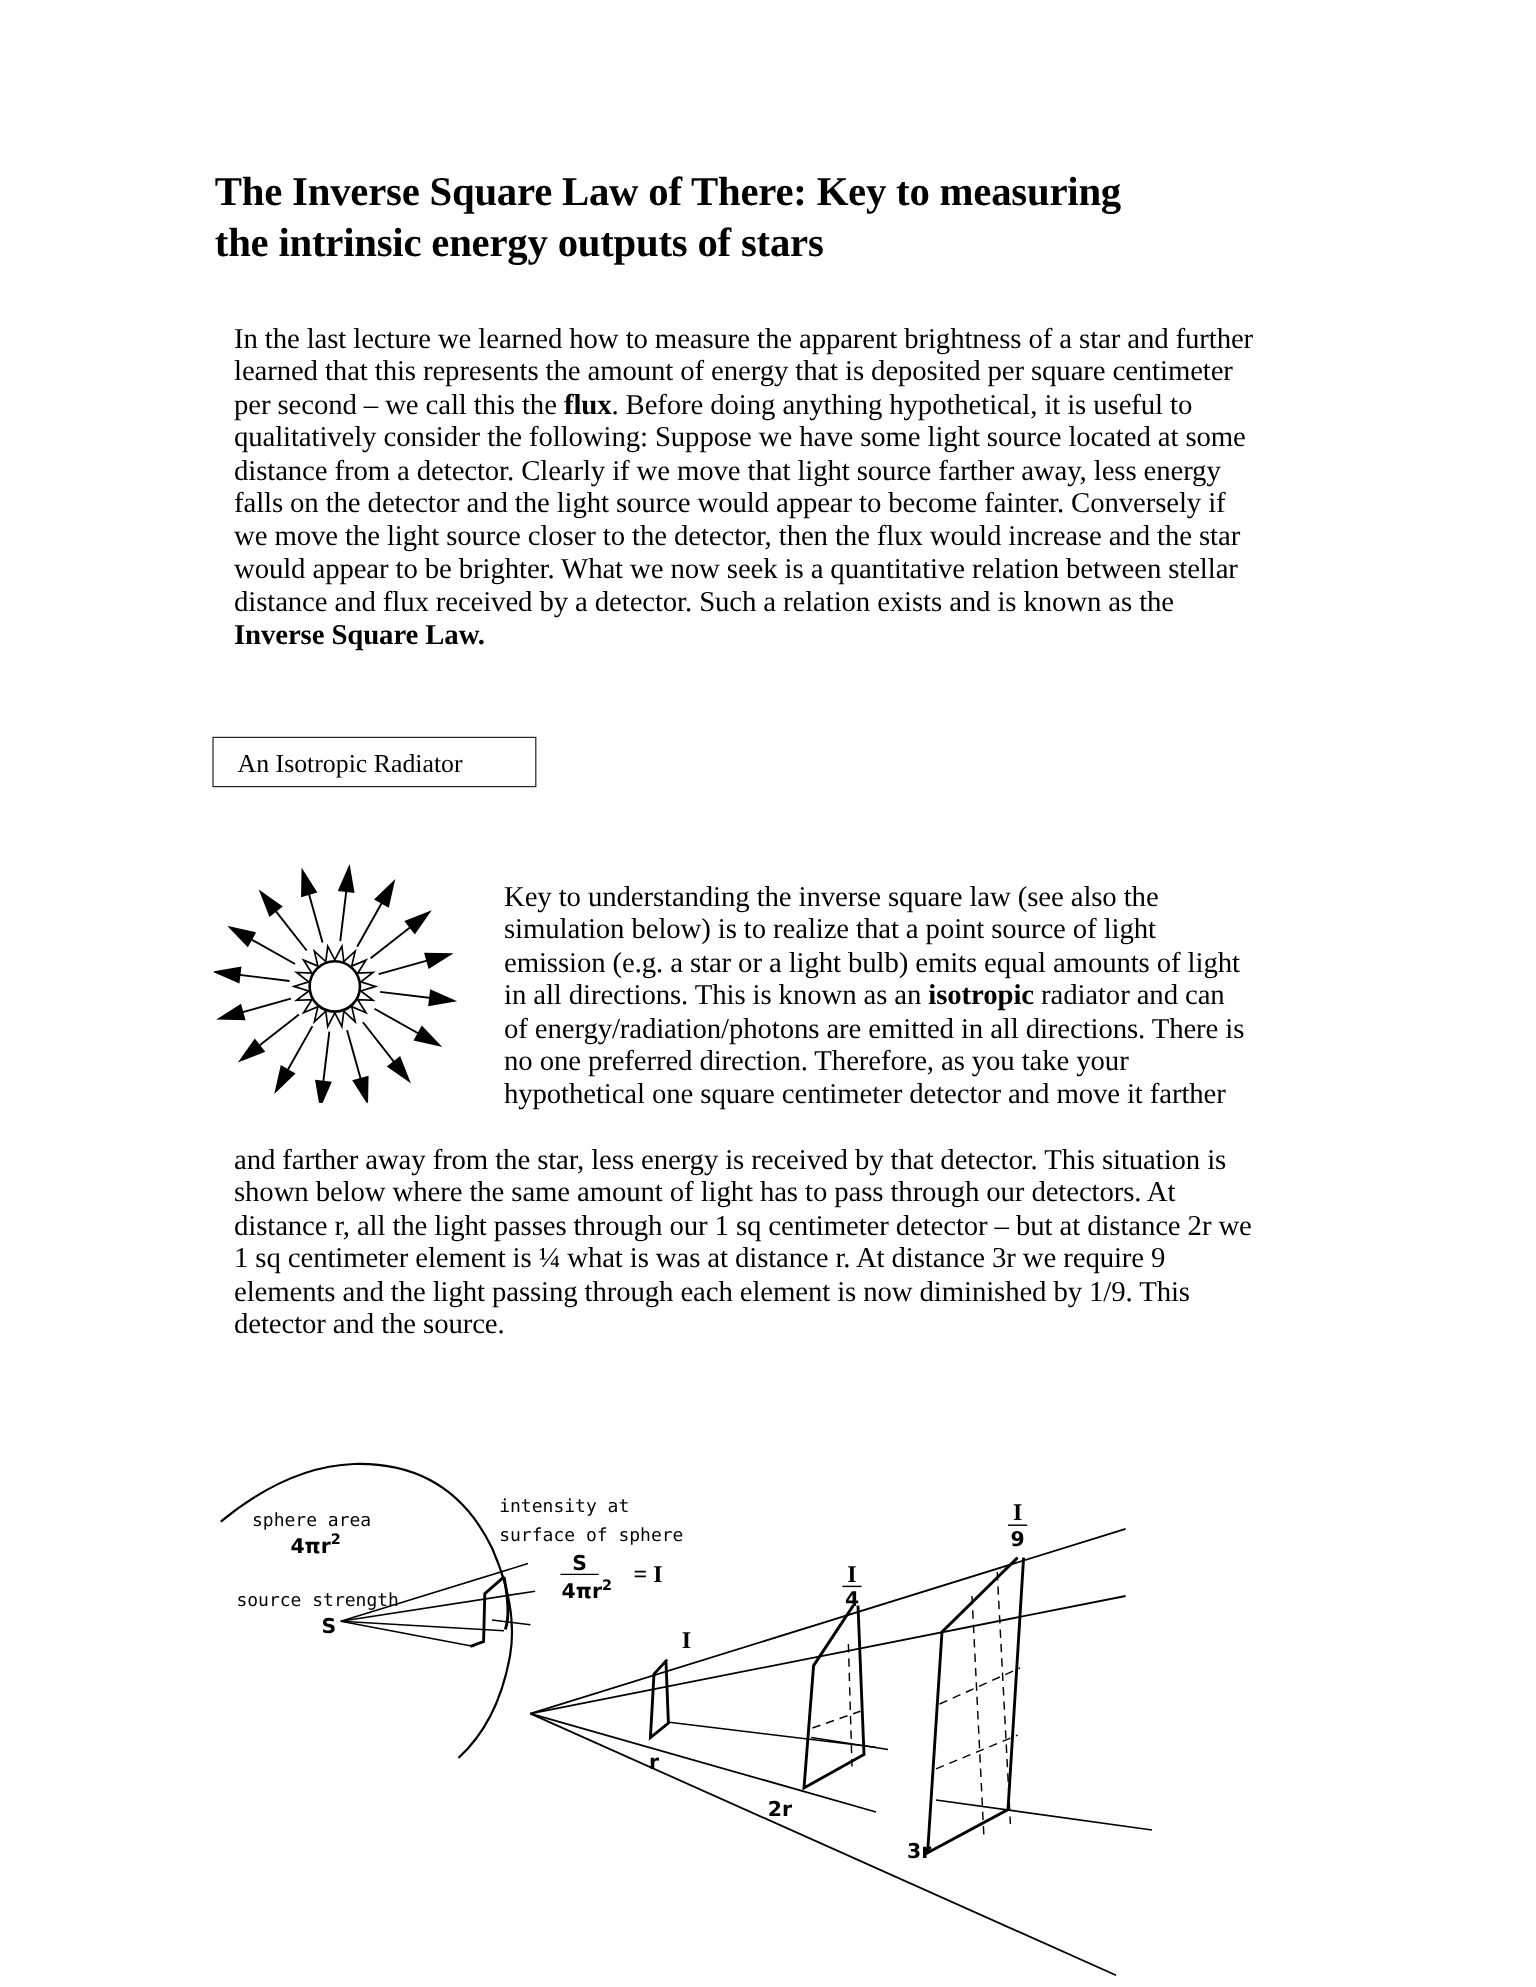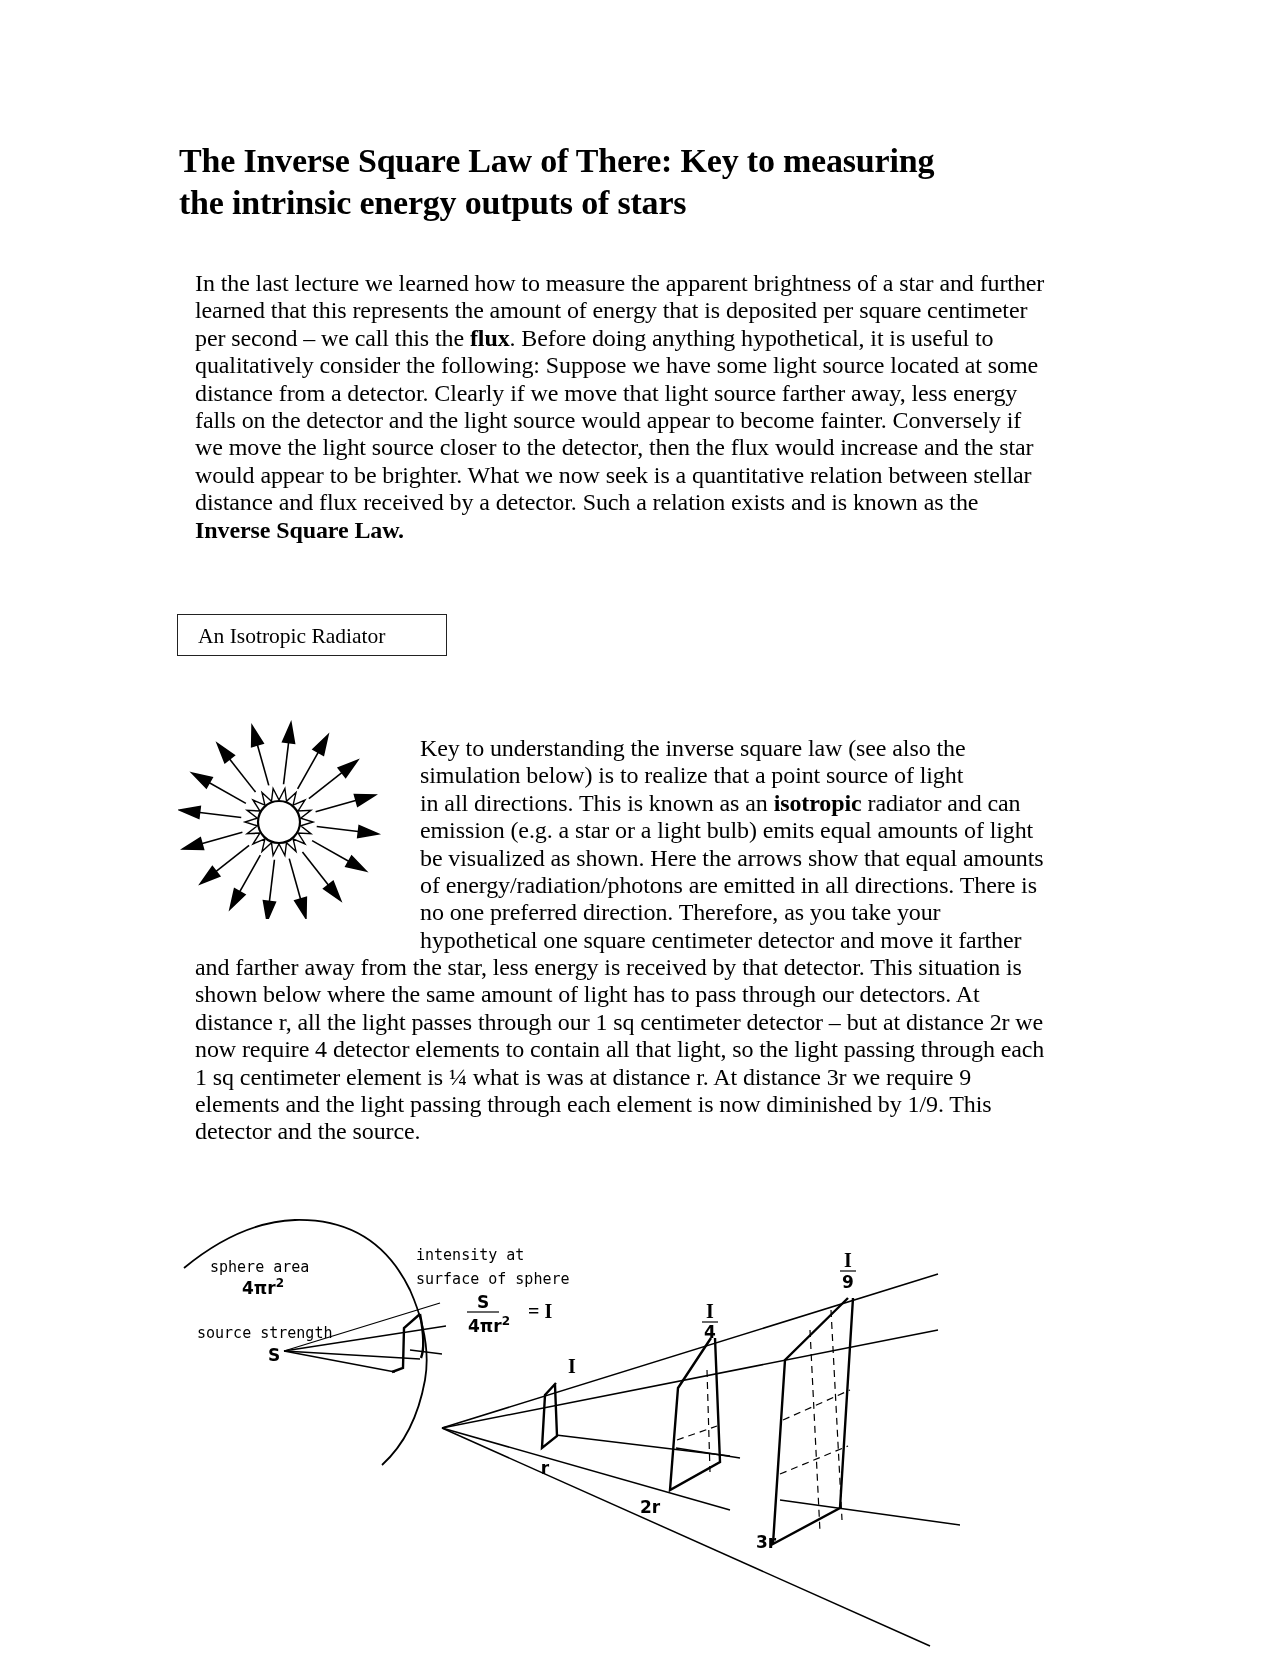--- a/index.html
+++ b/index.html
@@ -93,33 +93,31 @@
       <line x1="137.5958033563922" y1="97.76539318291738" x2="183.822081280256" y2="84.83746878239197"></line>
       <polygon points="197.3047456747163,81.06682416557204 179.65978708983872,92.23174407294061 176.42780598970737,80.67517459197467"></polygon>
     </g>
   <polygon id="starburst" fill="#fff" stroke="#000" stroke-width="1.4" points="135.0,108.0 122.7,111.8 132.9,119.6 120.1,119.0 127.0,129.9 115.1,124.9 118.0,137.4 108.5,128.7 106.9,141.5 101.0,130.0 95.1,141.5 93.5,128.7 84.0,137.4 86.9,124.9 75.0,129.9 81.9,119.0 69.1,119.6 79.3,111.8 67.0,108.0 79.3,104.2 69.1,96.4 81.9,97.0 75.0,86.1 86.9,91.1 84.0,78.6 93.5,87.3 95.1,74.5 101.0,86.0 106.9,74.5 108.5,87.3 118.0,78.6 115.1,91.1 127.0,86.1 120.1,97.0 132.9,96.4 122.7,104.2"></polygon>
   <circle cx="101" cy="108" r="21" fill="#fff" stroke="#000" stroke-width="2.2"></circle>
 </svg>
 
 <p class="para" id="p2">
   <span class="line-lbl">Key to understanding the inverse square law (see also the</span>
   <span class="line-lbl">simulation below) is to realize that a point source of light</span>
+  <span class="line-lbl">emission (e.g. a star or a light bulb) emits equal amounts of light</span>
   <span class="line-lbl"><span>in all directions.  This is known as an </span><b>isotropic</b><span> radiator and can</span></span>
-  <span class="line-lbl">emission (e.g. a star or a light bulb) emits equal amounts of light</span>
-  <span class="line-lbl">be visualized as shown.  Here the arrows show that equal amounts</span>
   <span class="line-lbl">of energy/radiation/photons are emitted in all directions.  There is</span>
   <span class="line-lbl">no one preferred direction.   Therefore, as you take your</span>
   <span class="line-lbl">hypothetical one square centimeter detector and move it farther</span>
 </p>
 
 <p class="para" id="p3">
   <span class="line-lbl">and farther away from the star, less energy is received by that detector.   This situation is</span>
   <span class="line-lbl">shown below where the same amount of light has to pass through our detectors.  At</span>
   <span class="line-lbl">distance r, all the light passes through our 1 sq centimeter detector – but at distance 2r we</span>
-  <span class="line-lbl">now require 4 detector elements to contain all that light, so the light passing through each</span>
   <span class="line-lbl">1 sq centimeter element is ¼ what is was at distance r.   At distance 3r we require 9</span>
   <span class="line-lbl">elements and the light passing through each element is now diminished by 1/9.   This</span>
   <span class="line-lbl">detector and the source.</span>
 </p>
 
 <svg class="diagram" viewBox="0 0 790 446">
   <g fill="none" stroke="#000">
 
     <path d="M 14 58 Q 70 12 125 10 Q 205 8 240 80 Q 262 130 255 170 Q 245 225 212 255" stroke-width="1.8"></path>
 

